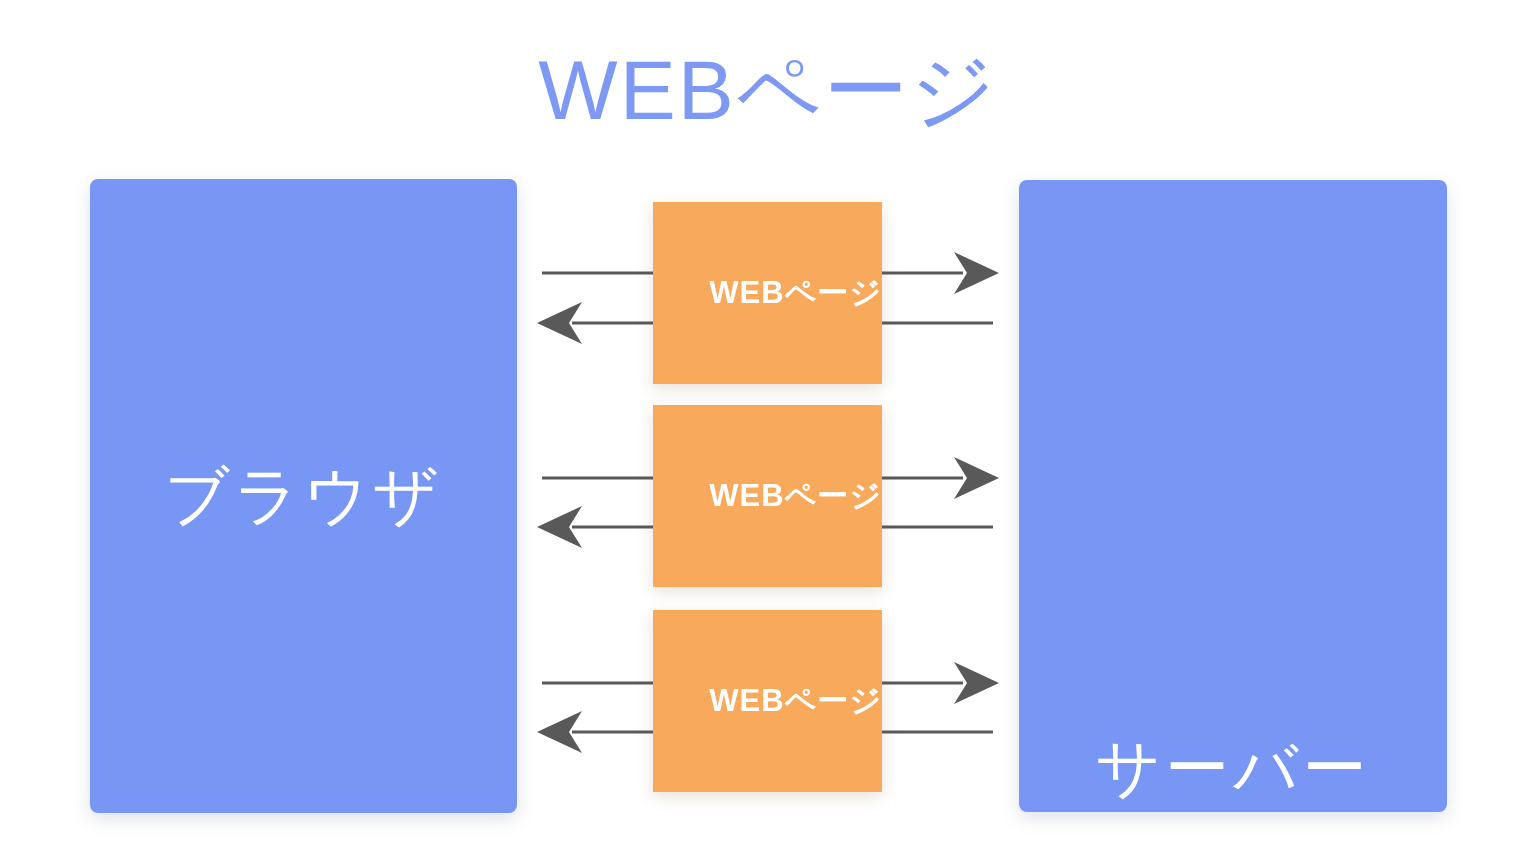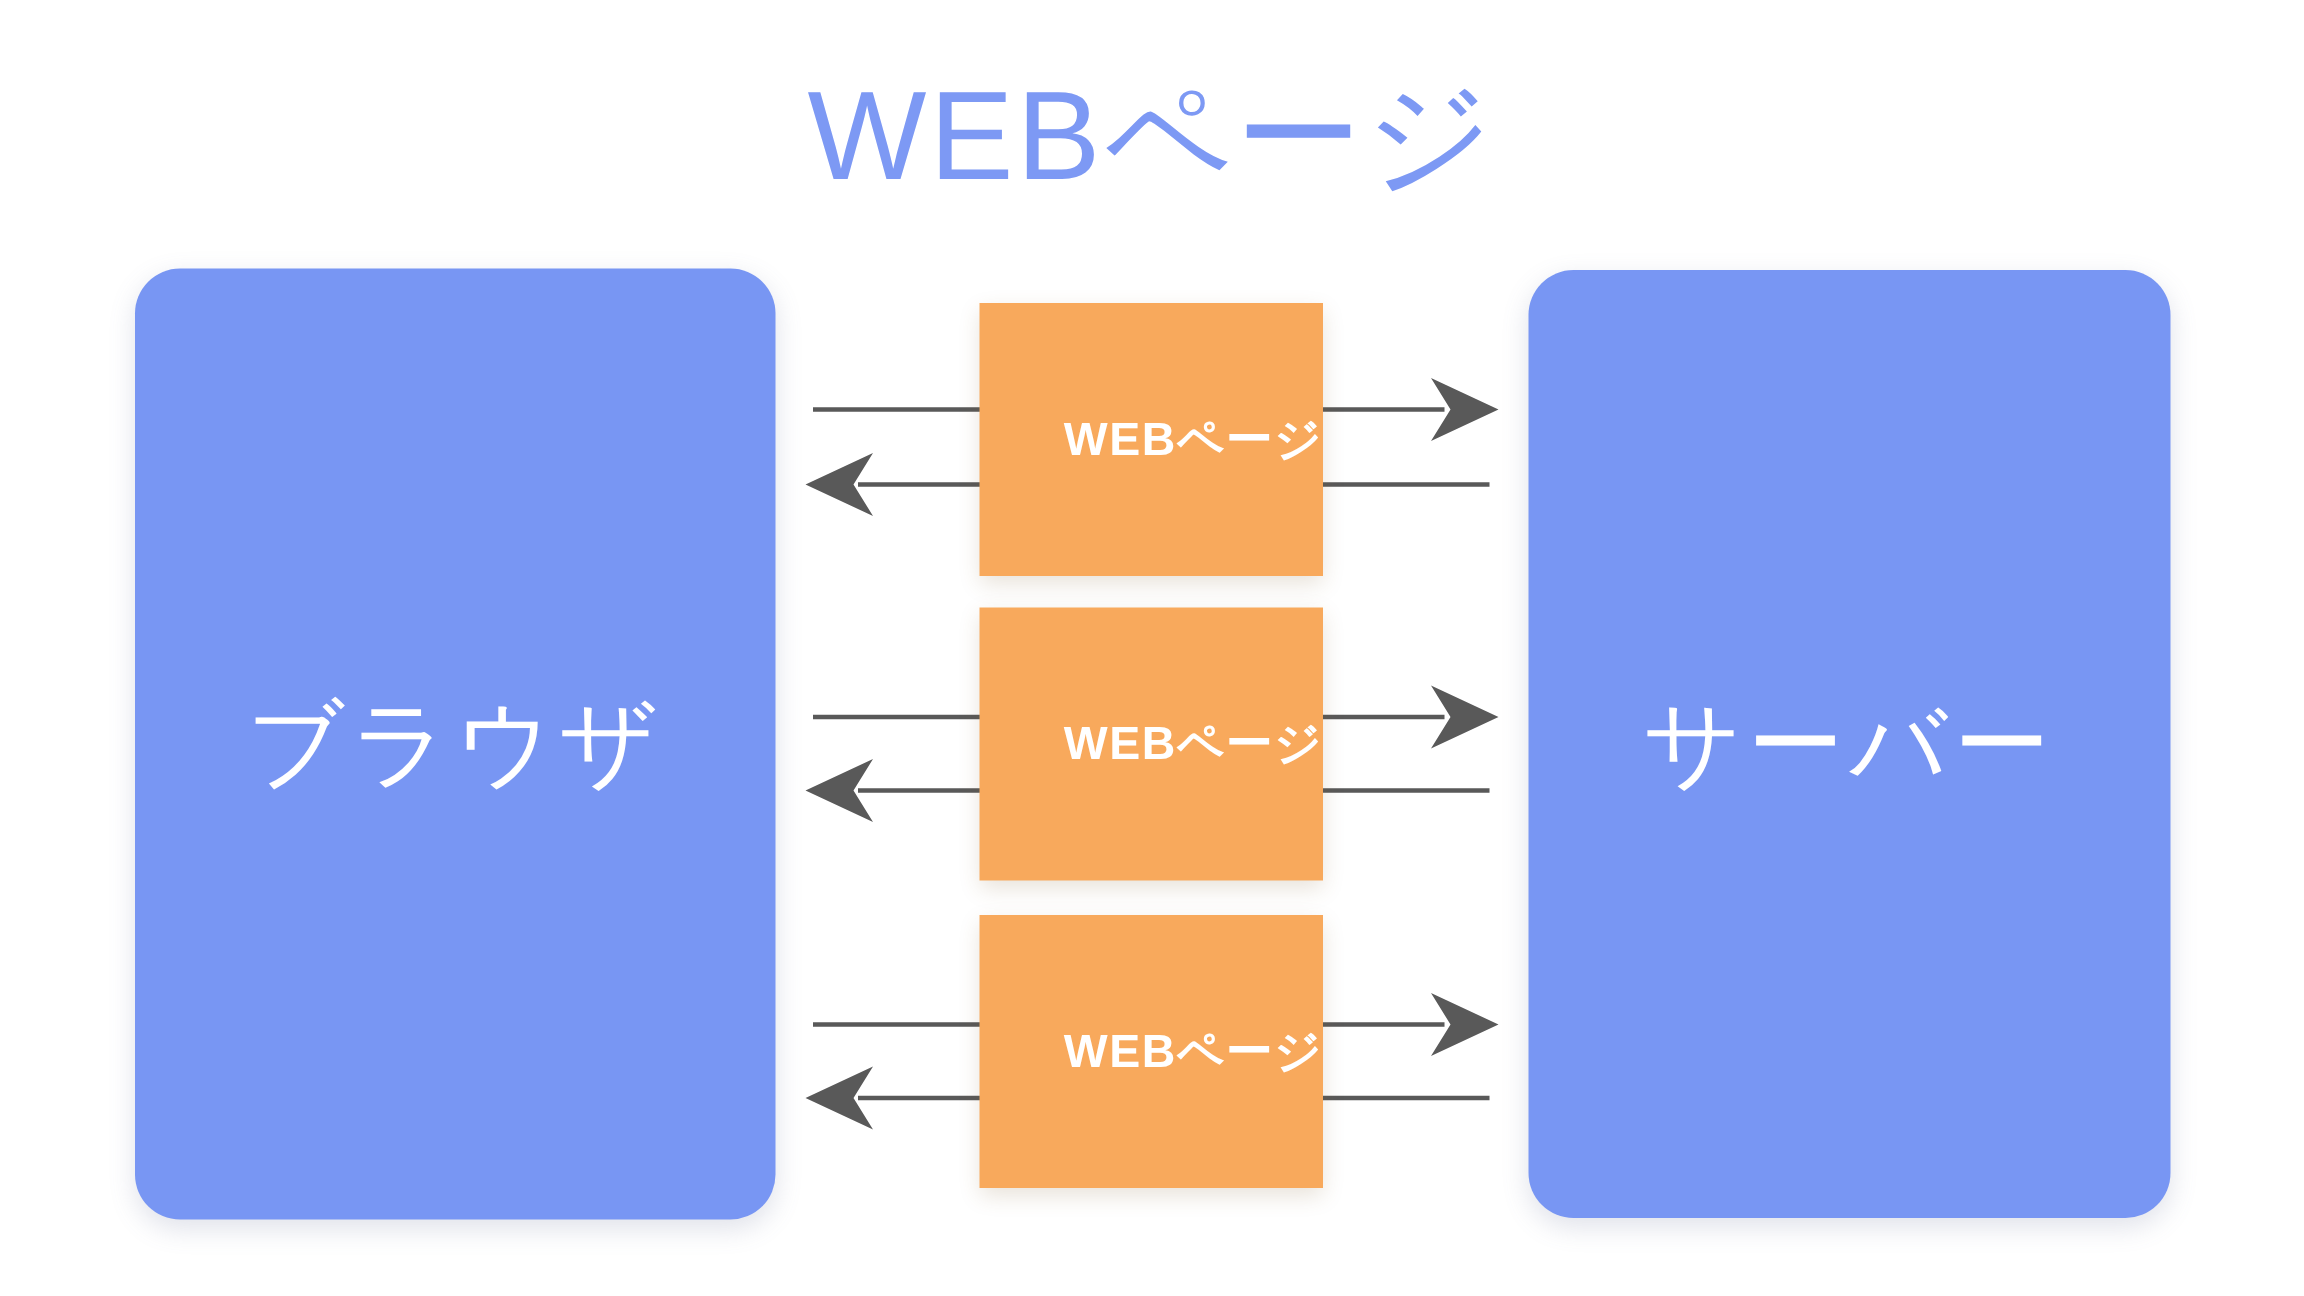--- a/index.html
+++ b/index.html
@@ -24,29 +24,29 @@
     text-align: center;
     font-size: 84px;
     font-weight: 500;
     letter-spacing: 2px;
     color: var(--title-blue, #7d99f4);
   }
 
   .node {
     position: absolute;
     background: var(--node-blue, #7896f3);
-    border-radius: 30px;
+    border-radius: 8px;
     display: flex;
     align-items: center;
     justify-content: center;
     box-shadow: 0 6px 18px rgba(100, 110, 150, 0.20);
     z-index: 1;
   }
   .node.browser { left: 90px;   top: 179px; width: 427px; height: 634px; }
-  .node.server  { left: 1019px; top: 180px; width: 428px; height: 632px; }
+  .node.server  { left: 1019px; top: 180px; width: 428px; height: 632px; align-items: flex-end; }
   .node-label {
     color: var(--label-white, #ffffff);
     font-size: 64px;
     letter-spacing: 4px;
     white-space: nowrap;
   }
 
   .arrows {
     position: absolute;
     left: 0;

